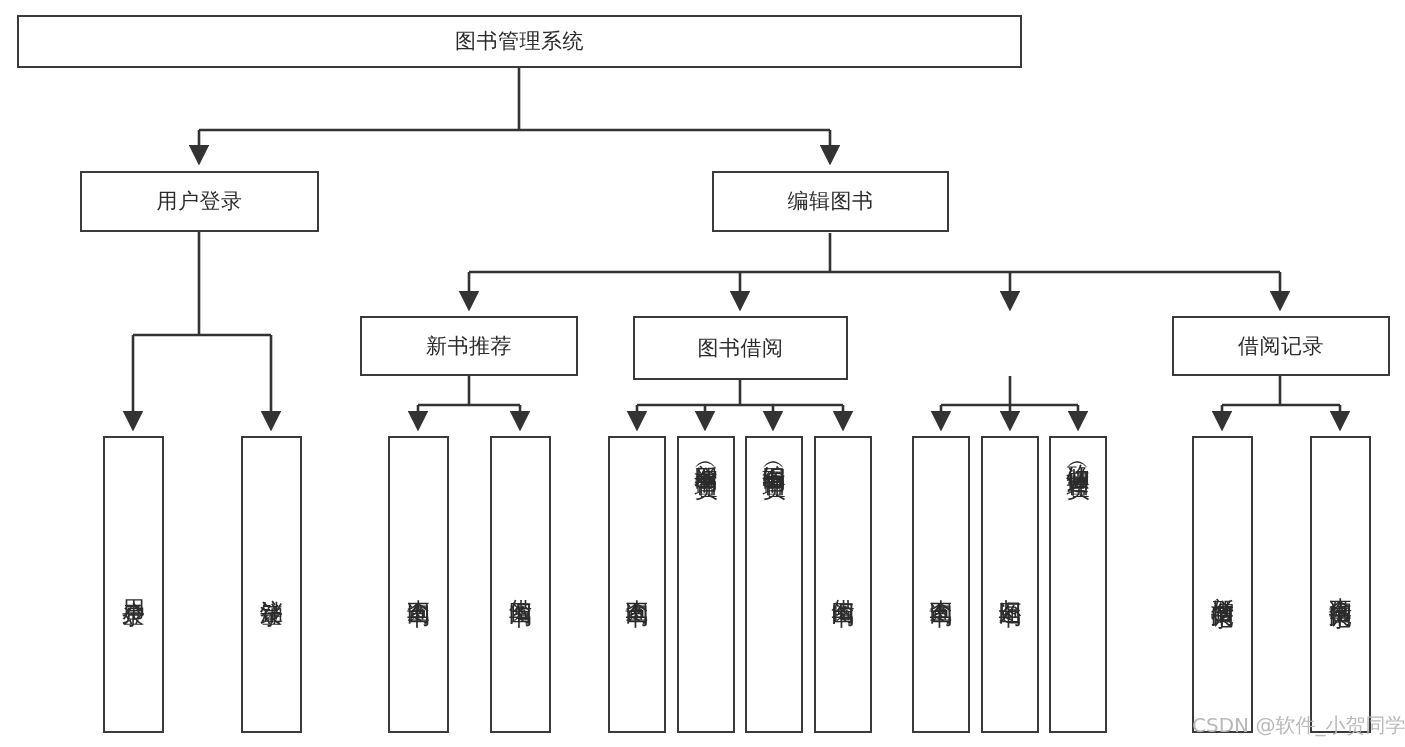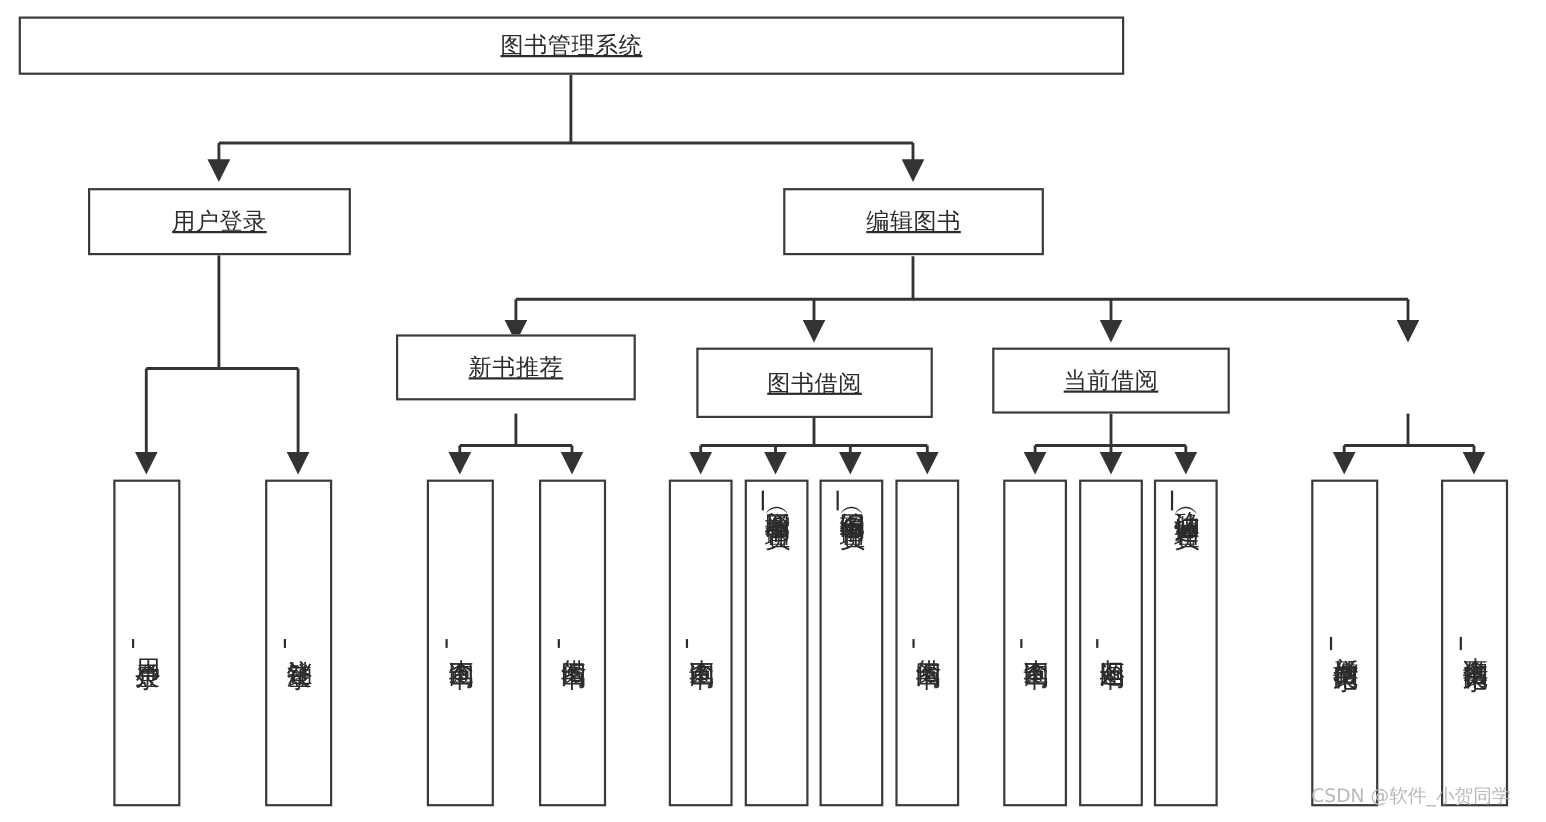--- a/index.html
+++ b/index.html
@@ -35,21 +35,20 @@
     justify-content: center;
     color: #2b2b2b;
     z-index: 2;
   }
   .node-label {
     display: block;
     text-align: center;
     line-height: 1.18;
     letter-spacing: 0.5px;
     white-space: nowrap;
-    text-decoration: underline;
   }
   .node.horiz .node-label {
     font-size: 21px;
   }
   .node.vert {
     align-items: flex-start;
     justify-content: center;
     padding-top: 8px;
   }
   .node.vert .node-label {
@@ -60,21 +59,21 @@
     line-height: 1;
   }
   .node.vert.centered {
     align-items: center;
     padding-top: 0;
   }
   .watermark {
     position: absolute;
     left: 1192px;
     top: 712px;
-    font-size: 17px;
+    font-size: 20px;
     color: #b9b9b9;
     white-space: nowrap;
     z-index: 5;
     font-family: "DejaVu Sans", "Liberation Sans", sans-serif;
   }
 </style>
 </head>
 <body>
 
 <div id="canvas">
@@ -133,28 +132,28 @@
     <span class="node-label">图书管理系统</span>
   </div>
 
   <div class="node horiz" style="left:80px; top:171px; width:239px; height:61px;">
     <span class="node-label">用户登录</span>
   </div>
   <div class="node horiz" style="left:712px; top:171px; width:237px; height:61px;">
     <span class="node-label">编辑图书</span>
   </div>
 
-  <div class="node horiz" style="left:360px; top:304px; width:218px; height:60px;">
+  <div class="node horiz" style="left:360px; top:316px; width:218px; height:60px;">
     <span class="node-label">新书推荐</span>
   </div>
   <div class="node horiz" style="left:633px; top:316px; width:215px; height:64px;">
     <span class="node-label">图书借阅</span>
   </div>
-  <div class="node horiz" style="left:902px; top:316px; width:216px; height:60px;">
-    <span class="node-label">当前借阅</span>
+  <div class="node horiz" style="left:1172px; top:316px; width:218px; height:60px;">
+    <span class="node-label">借阅记录</span>
   </div>
 
   <div class="node vert centered" style="left:103px; top:436px; width:61px; height:297px;">
     <span class="node-label">用户登录</span>
   </div>
   <div class="node vert centered" style="left:241px; top:436px; width:61px; height:297px;">
     <span class="node-label">注销登录</span>
   </div>
 
   <div class="node vert centered" style="left:388px; top:436px; width:61px; height:297px;">

